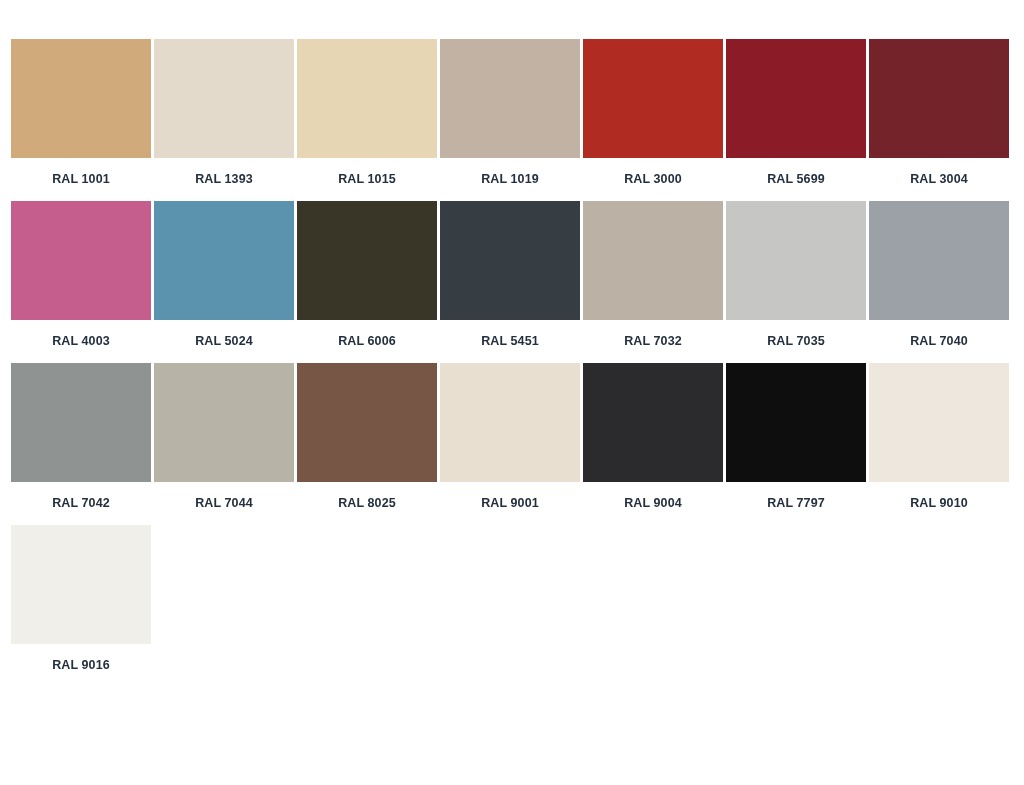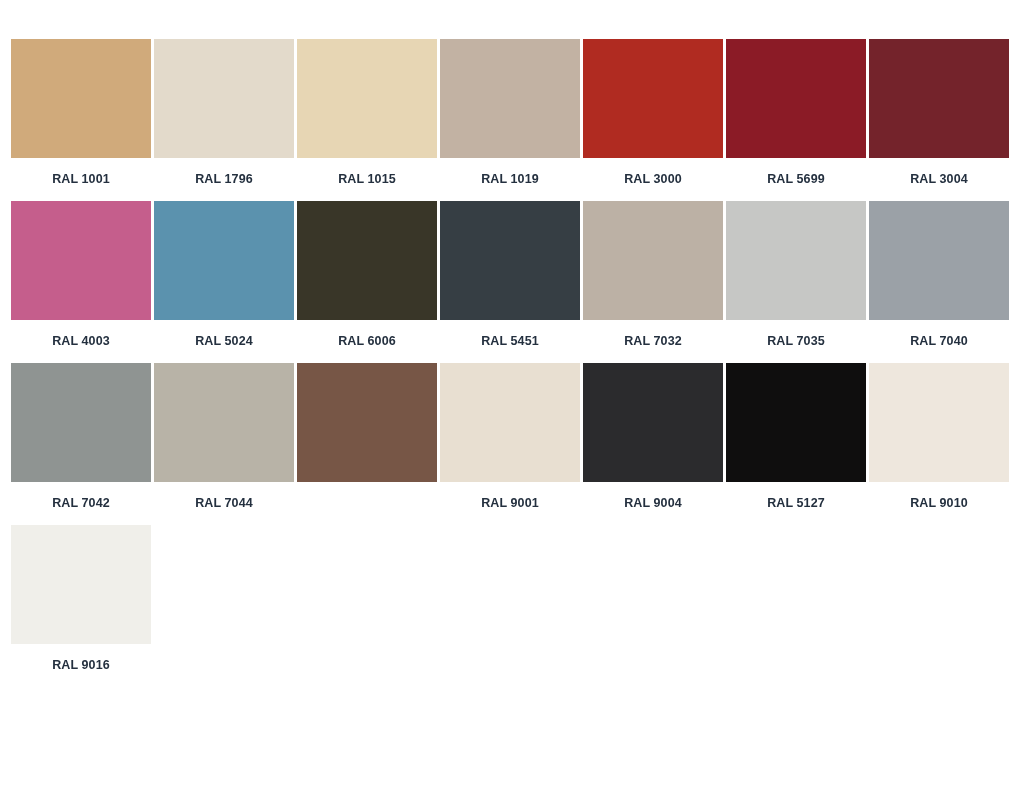--- a/index.html
+++ b/index.html
@@ -65,21 +65,21 @@
 </head>
 <body>
 
 <div id="swatch-grid">
     <div class="swatch-cell">
       <div class="swatch-chip" style="background-color: rgb(208, 170, 123);"></div>
       <div class="swatch-label">RAL 1001</div>
     </div>
     <div class="swatch-cell">
       <div class="swatch-chip" style="background-color: rgb(227, 218, 203);"></div>
-      <div class="swatch-label">RAL 1796</div>
+      <div class="swatch-label">RAL 1393</div>
     </div>
     <div class="swatch-cell">
       <div class="swatch-chip" style="background-color: rgb(231, 214, 180);"></div>
       <div class="swatch-label">RAL 1015</div>
     </div>
     <div class="swatch-cell">
       <div class="swatch-chip" style="background-color: rgb(194, 178, 163);"></div>
       <div class="swatch-label">RAL 1019</div>
     </div>
     <div class="swatch-cell">
@@ -125,32 +125,33 @@
     <div class="swatch-cell">
       <div class="swatch-chip" style="background-color: rgb(143, 148, 146);"></div>
       <div class="swatch-label">RAL 7042</div>
     </div>
     <div class="swatch-cell">
       <div class="swatch-chip" style="background-color: rgb(184, 179, 167);"></div>
       <div class="swatch-label">RAL 7044</div>
     </div>
     <div class="swatch-cell">
       <div class="swatch-chip" style="background-color: rgb(119, 86, 70);"></div>
+      <div class="swatch-label">RAL 8025</div>
     </div>
     <div class="swatch-cell">
       <div class="swatch-chip" style="background-color: rgb(232, 223, 209);"></div>
       <div class="swatch-label">RAL 9001</div>
     </div>
     <div class="swatch-cell">
       <div class="swatch-chip" style="background-color: rgb(43, 43, 45);"></div>
       <div class="swatch-label">RAL 9004</div>
     </div>
     <div class="swatch-cell">
       <div class="swatch-chip" style="background-color: rgb(15, 14, 14);"></div>
-      <div class="swatch-label">RAL 5127</div>
+      <div class="swatch-label">RAL 7797</div>
     </div>
     <div class="swatch-cell">
       <div class="swatch-chip" style="background-color: rgb(238, 231, 221);"></div>
       <div class="swatch-label">RAL 9010</div>
     </div>
     <div class="swatch-cell">
       <div class="swatch-chip" style="background-color: rgb(240, 239, 234);"></div>
       <div class="swatch-label">RAL 9016</div>
     </div>
   </div>

